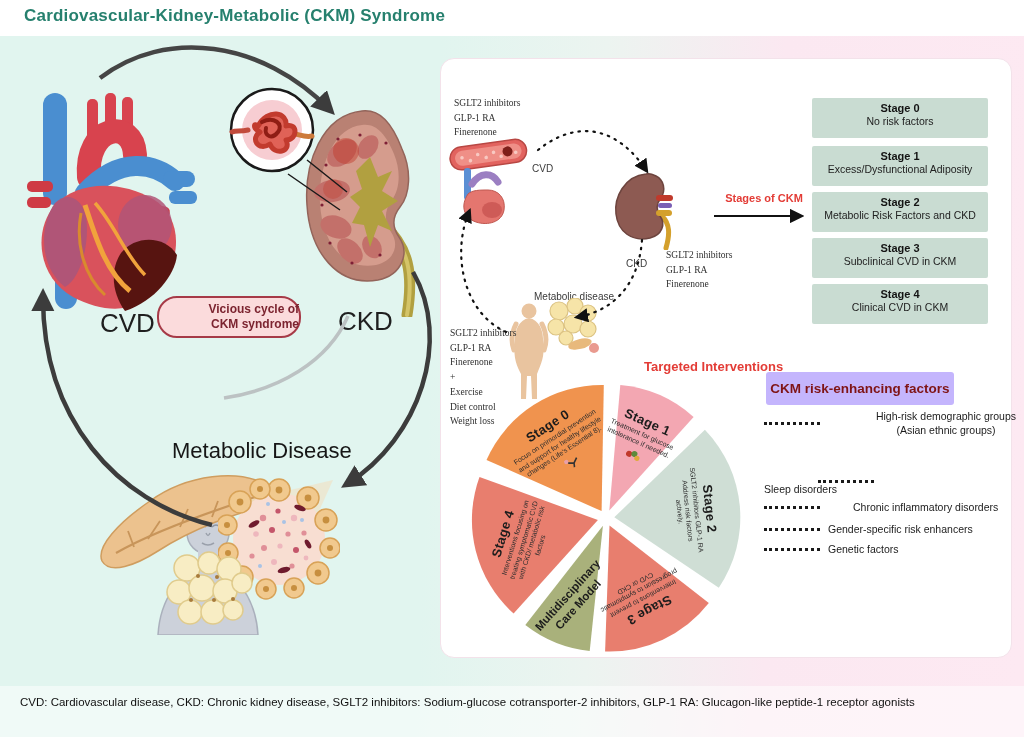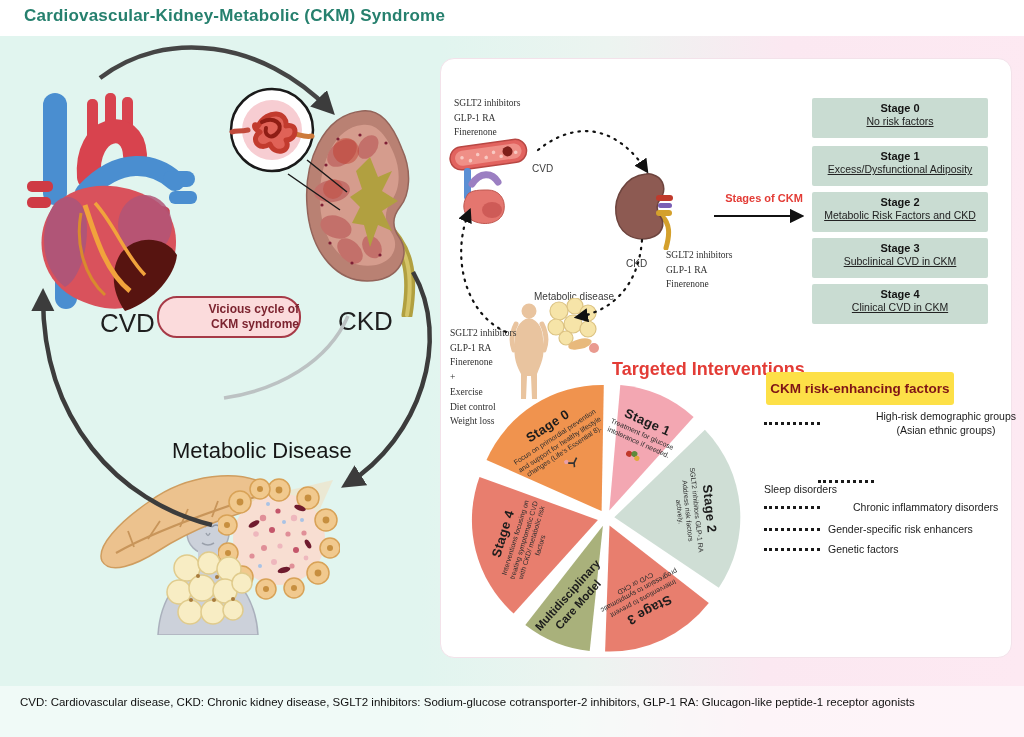--- a/index.html
+++ b/index.html
@@ -16,28 +16,28 @@
     border-radius:20px;display:flex;flex-direction:column;align-items:flex-end;justify-content:center;
     font-size:12px;font-weight:bold;color:#7c2430;line-height:1.25;text-align:center;}
   #metabolic-disease-label{left:172px;top:438px;font-size:22px;font-weight:500;color:#161616;}
   .pre{white-space:pre-line;font-family:Liberation Serif, serif;}
   .drug-list{font-size:9.5px;line-height:1.55;color:#2e2e2e;}
   .mini-label{font-size:10px;color:#3a3a3a;}
   #stages-ckm-label{left:714px;top:192px;width:100px;text-align:center;font-size:11px;font-weight:bold;color:#e33c36;}
   .stage-box{left:812px;width:176px;height:40px;background:#c9dcd2;border-radius:2px;text-align:center;
     padding-top:4px;box-sizing:border-box;}
   .stage-box .t{font-size:11px;font-weight:bold;color:#141414;}
-  .stage-box .d{font-size:10.5px;color:#222;margin-top:1px;text-decoration:underline;}
-  #pie-title{left:612px;top:359px;font-size:18px;font-weight:bold;color:#e33c36;}
+  .stage-box .d{font-size:10.5px;color:#222;margin-top:1px;}
+  #pie-title{left:644px;top:359px;font-size:13px;font-weight:bold;color:#e33c36;}
   #pie-wrap{left:456px;top:368px;width:300px;height:300px;}
   .plabel{position:absolute;text-align:center;}
   .ptitle{font-size:13px;font-weight:bold;color:#1c1c1c;letter-spacing:.3px;}
   .pbody{font-size:7px;line-height:1.22;color:#2d2d2d;margin-top:2px;}
   .ptitle-small{font-size:11.5px;font-weight:bold;color:#1c1c1c;line-height:1.25;}
-  #risk-header{left:766px;top:372px;width:188px;height:33px;background:#fde047;border-radius:3px;
+  #risk-header{left:766px;top:372px;width:188px;height:33px;background:#c4b5fd;border-radius:3px;
     display:flex;align-items:center;justify-content:center;font-size:13.5px;font-weight:bold;color:#7f1416;}
   .risk-row{position:absolute;left:764px;display:flex;align-items:center;}
   .risk-leader{width:56px;height:0;border-bottom:3px dotted #1a1a1a;margin-right:8px;flex:none;}
   .risk-text{font-size:10.5px;color:#1b1b1b;line-height:1.3;width:172px;}
   .risk-text.center{text-align:center;margin-left:32px;}
   #footer-caption{left:20px;top:696px;width:990px;font-size:11.5px;color:#101010;}
 </style>
 </head>
 <body>
 

